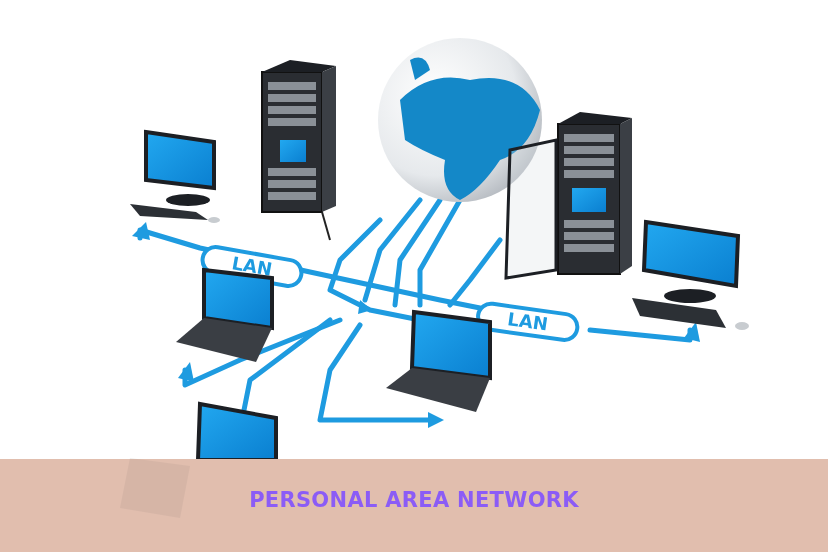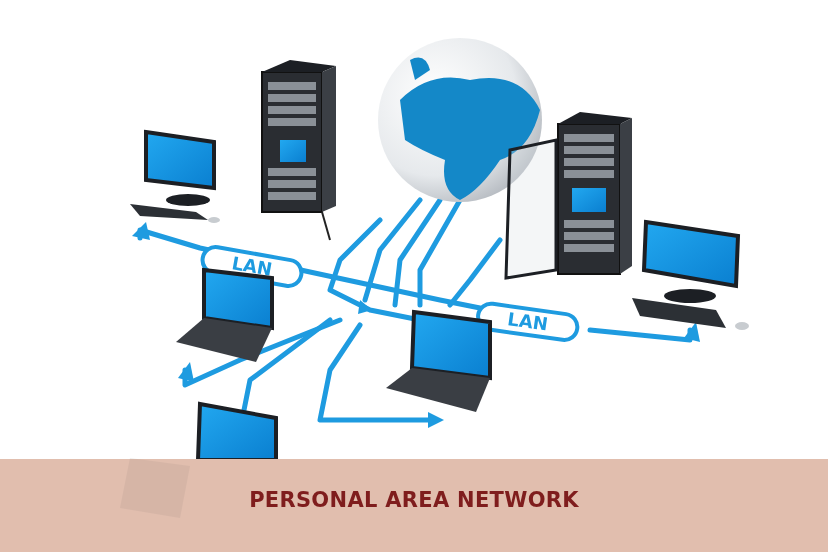--- a/index.html
+++ b/index.html
@@ -1,19 +1,19 @@
 <!DOCTYPE html>
 <html><head>
 <meta charset="utf-8">
 <style>
   html, body { margin:0; padding:0; }
   body { width:828px; height:552px; position:relative; overflow:hidden; background:#ffffff; font-family:"DejaVu Sans", sans-serif; }
   .scene { position:absolute; left:0; top:0; width:828px; height:460px; }
   .banner { position:absolute; left:0; top:459px; width:828px; height:93px; background:#e1beae; }
-  .caption { position:absolute; left:0; top:488px; width:828px; text-align:center; font-family:"DejaVu Sans", sans-serif; font-weight:bold; font-size:21px; letter-spacing:0.3px; color:#7f1d1d; }
+  .caption { position:absolute; left:0; top:488px; width:828px; text-align:center; font-family:"DejaVu Sans", sans-serif; font-weight:bold; font-size:21px; letter-spacing:0.3px; color:#8b5cf6; }
   .ghost { position:absolute; left:110px; top:458px; width:90px; height:70px; opacity:0.12; }
 </style>
 </head>
 <body>
 
 <svg class="scene" viewBox="0 0 828 460" xmlns="http://www.w3.org/2000/svg">
   <defs>
     <radialGradient id="globeG" cx="35%" cy="35%" r="70%">
       <stop offset="0%" stop-color="#ffffff"></stop>
       <stop offset="70%" stop-color="#e6e9ec"></stop>

